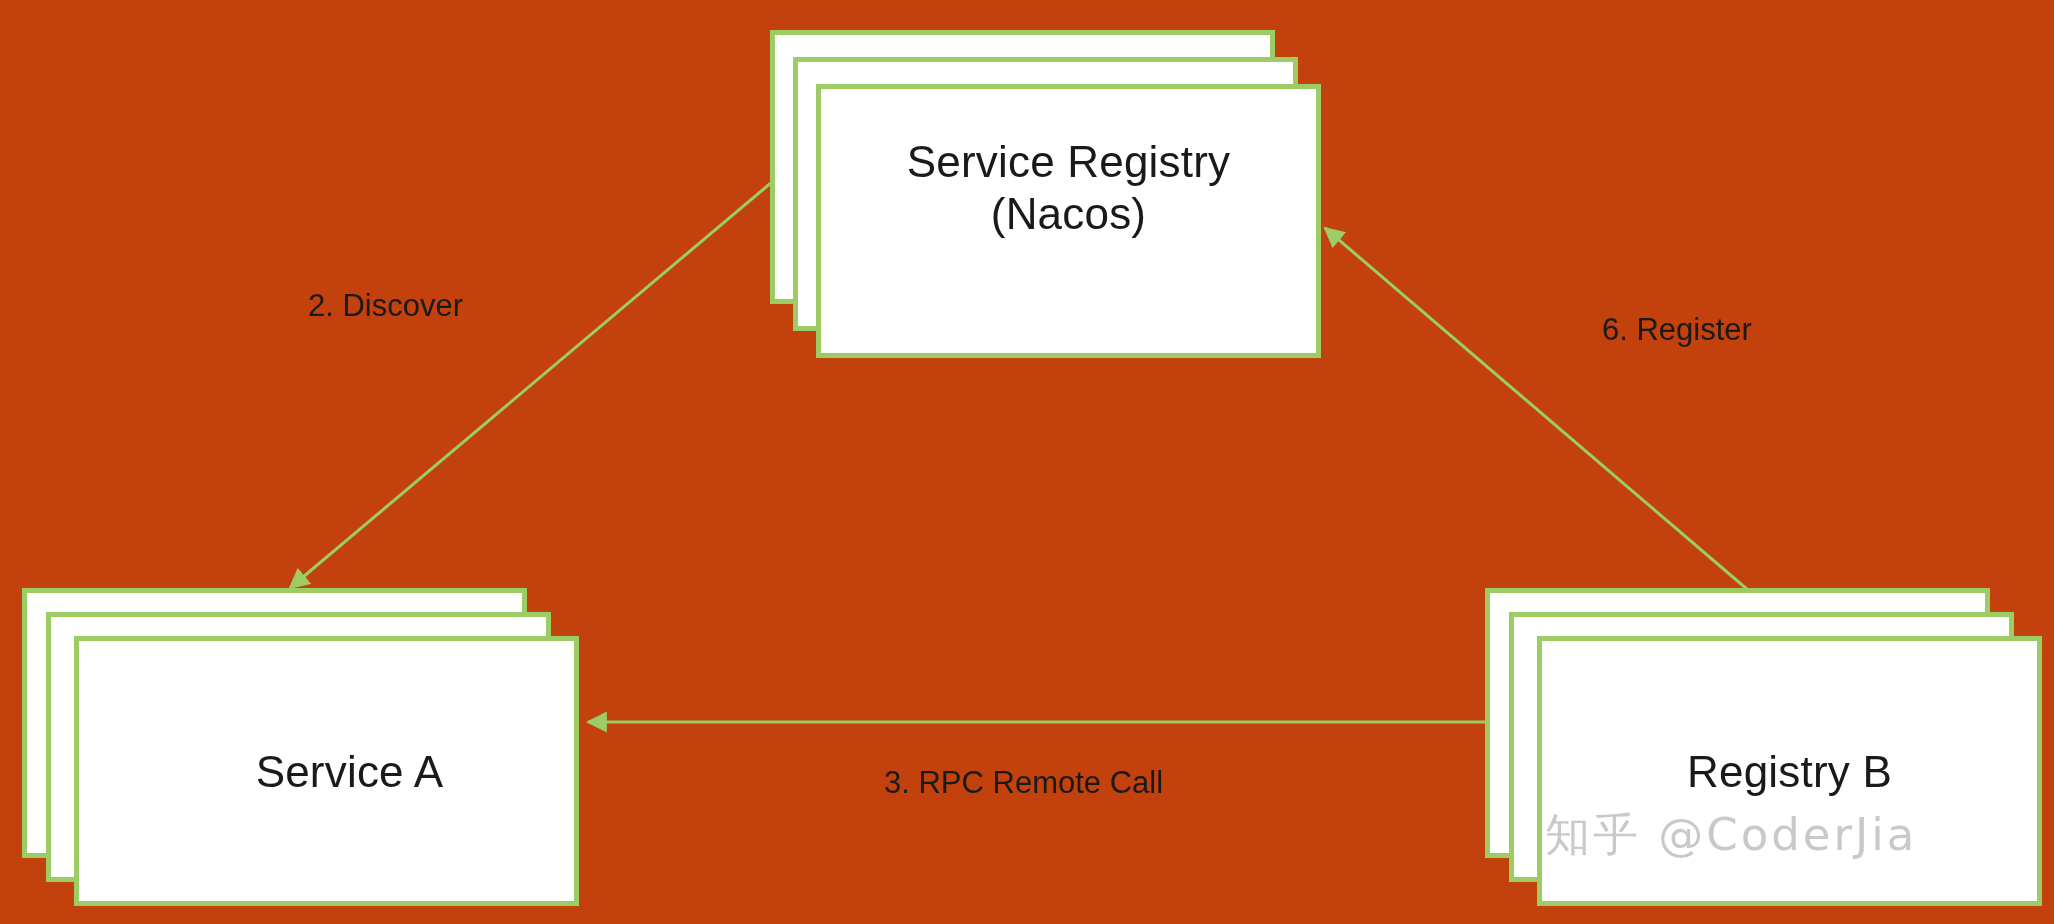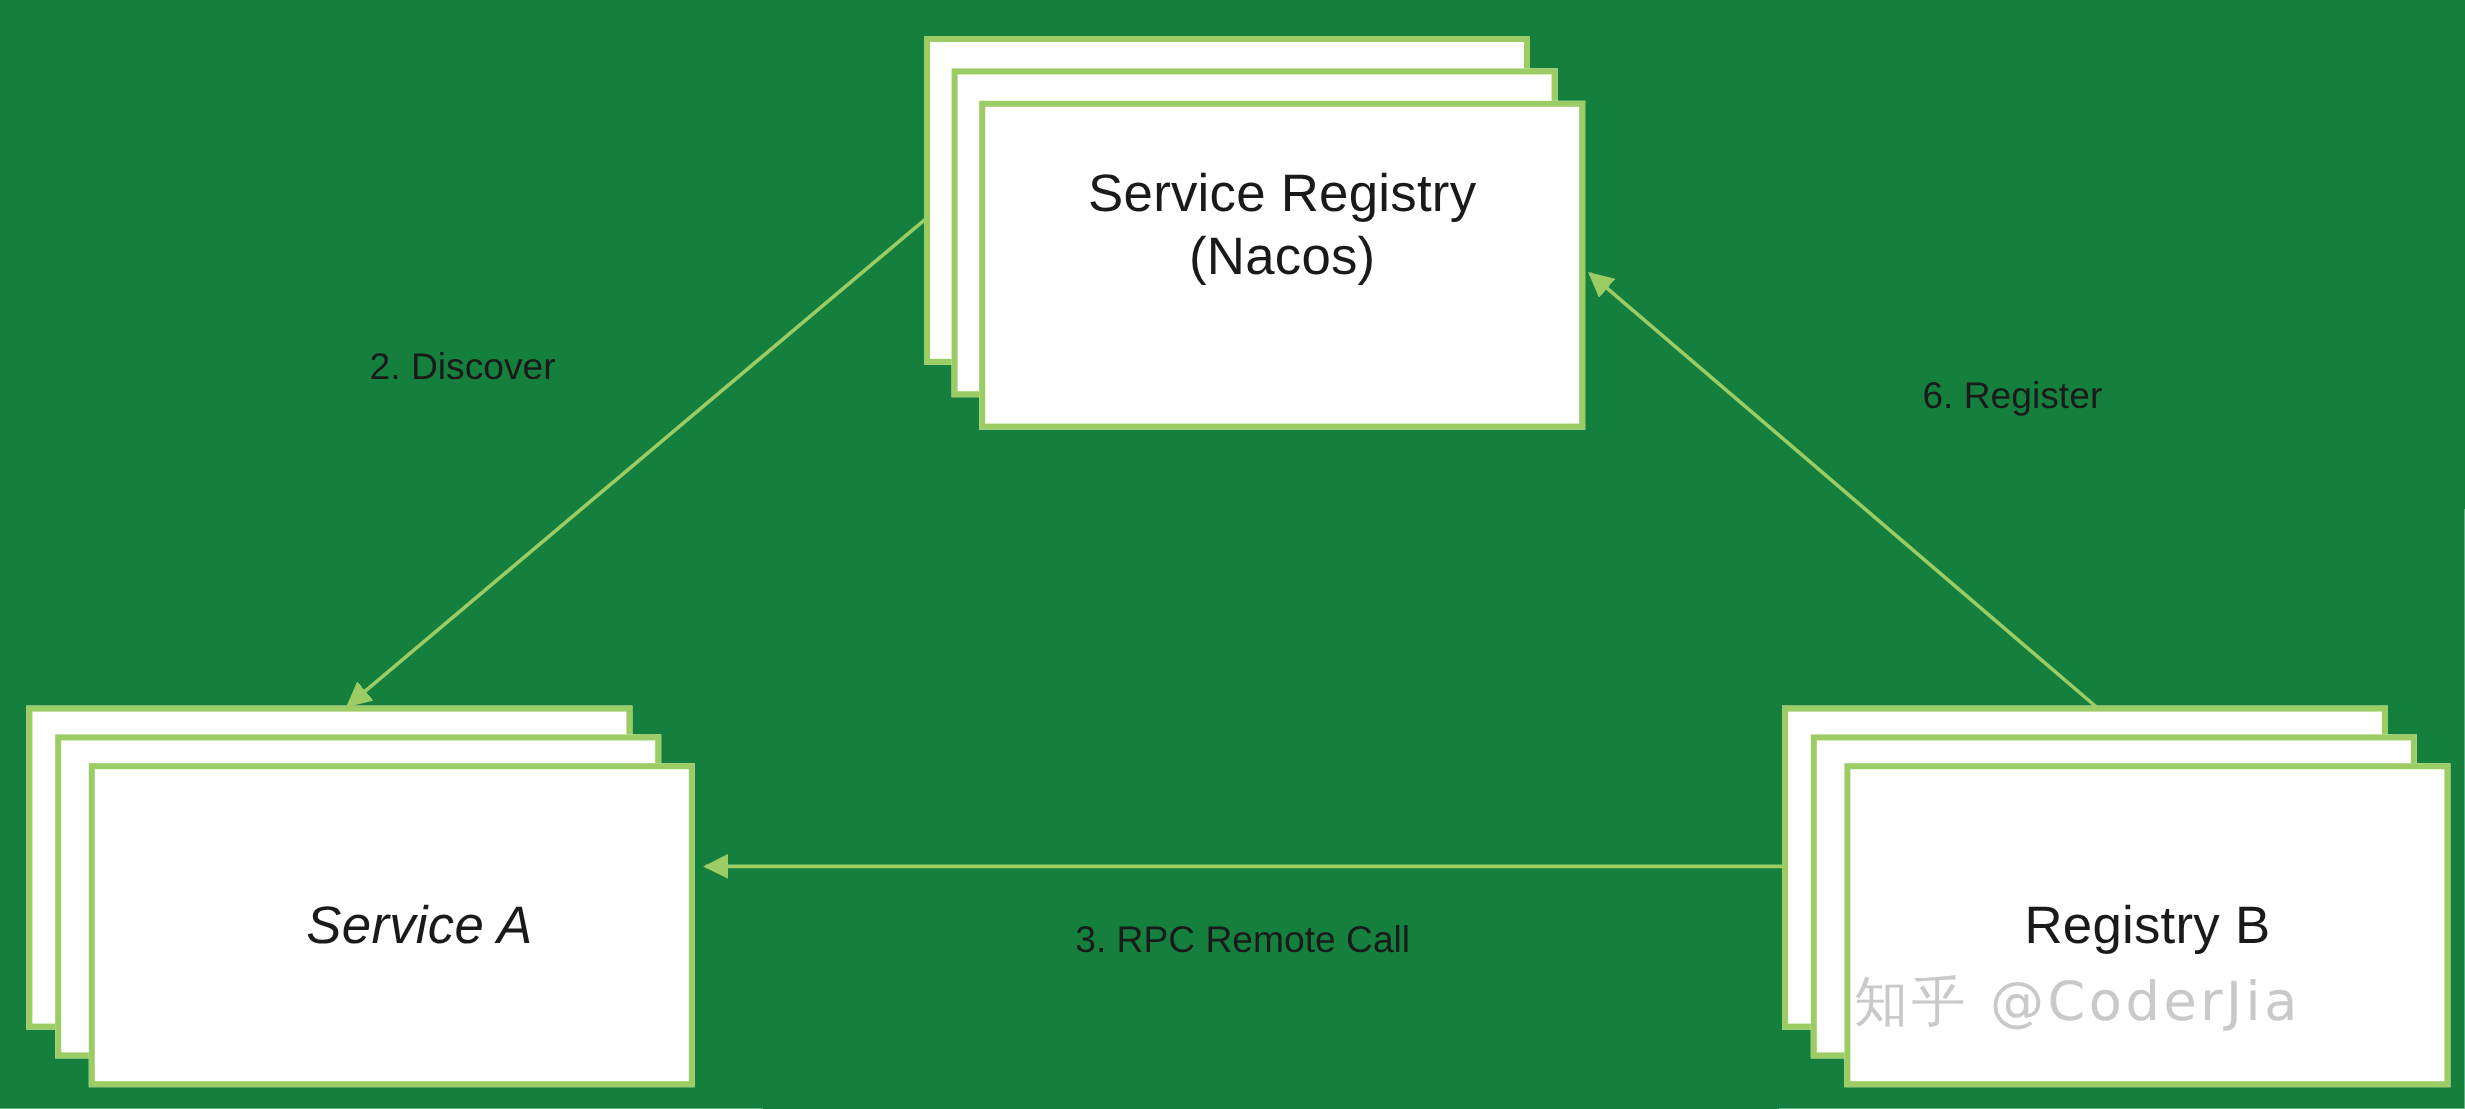--- a/index.html
+++ b/index.html
@@ -7,21 +7,21 @@
     padding: 0;
     background: #ffffff;
   }
   body {
     font-family: "Liberation Sans", sans-serif;
   }
   #canvas {
     position: relative;
     width: 2054px;
     height: 924px;
-    background: #15803d;
+    background: #c2410c;
     overflow: hidden;
   }
   
   .node-stack {
     position: absolute;
   }
   .card {
     position: absolute;
     box-sizing: border-box;
     background: #ffffff;
@@ -100,31 +100,31 @@
     <div class="card card-mid" style="left:23px; top:27px; width:505px; height:274px;"></div>
     <div class="card card-front" style="left:46px; top:54px; width:505px; height:274px;"></div>
     <div class="node-label" style="left:46px; top:106px; width:505px;">Service Registry
 (Nacos)</div>
   </div>
 
   <div class="node-stack" style="left:22px; top:588px; width:580px; height:330px;">
     <div class="card card-back" style="left:0px;  top:0px;  width:505px; height:270px;"></div>
     <div class="card card-mid" style="left:24px; top:24px; width:505px; height:270px;"></div>
     <div class="card card-front" style="left:52px; top:48px; width:505px; height:270px;"></div>
-    <div class="node-label" style="left:52px; top:158px; width:551px;font-style:italic;">Service A</div>
+    <div class="node-label" style="left:52px; top:158px; width:551px;">Service A</div>
   </div>
 
   <div class="node-stack" style="left:1485px; top:588px; width:580px; height:330px;">
     <div class="card card-back" style="left:0px;  top:0px;  width:505px; height:270px;"></div>
     <div class="card card-mid" style="left:24px; top:24px; width:505px; height:270px;"></div>
     <div class="card card-front" style="left:52px; top:48px; width:505px; height:270px;"></div>
     <div class="node-label" style="left:52px; top:158px; width:505px;">Registry B</div>
   </div>
 
   <div class="edge-label" style="left:308px; top:288px;">2. Discover</div>
 
   <div class="edge-label" style="left:1602px; top:312px;">6. Register</div>
 
-  <div class="edge-label" style="left:884px; top:765px;margin-left:12px;">3. RPC Remote Call</div>
+  <div class="edge-label" style="left:884px; top:765px;">3. RPC Remote Call</div>
 
   <div id="watermark" style="left:1545px; top:805px;">知乎 @CoderJia</div>
 
 </div>
 
 </body></html>

